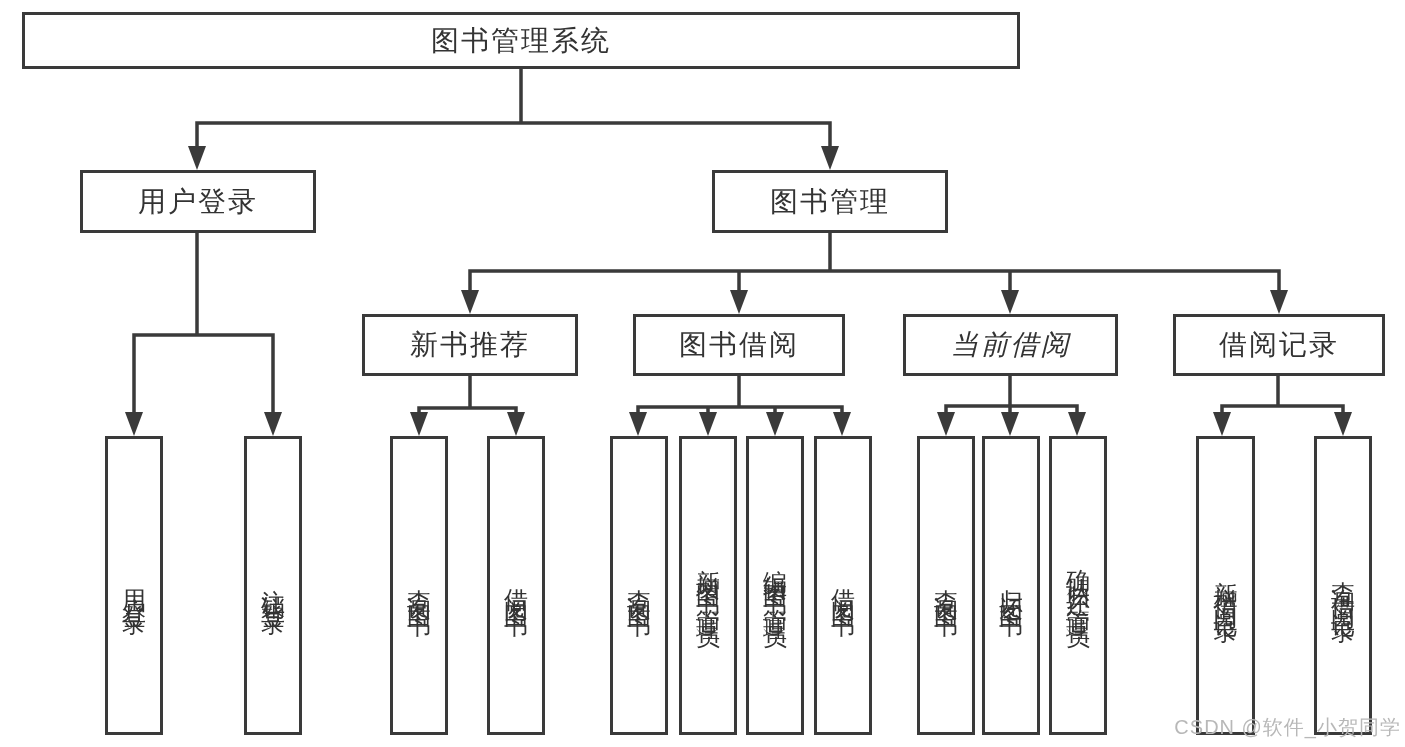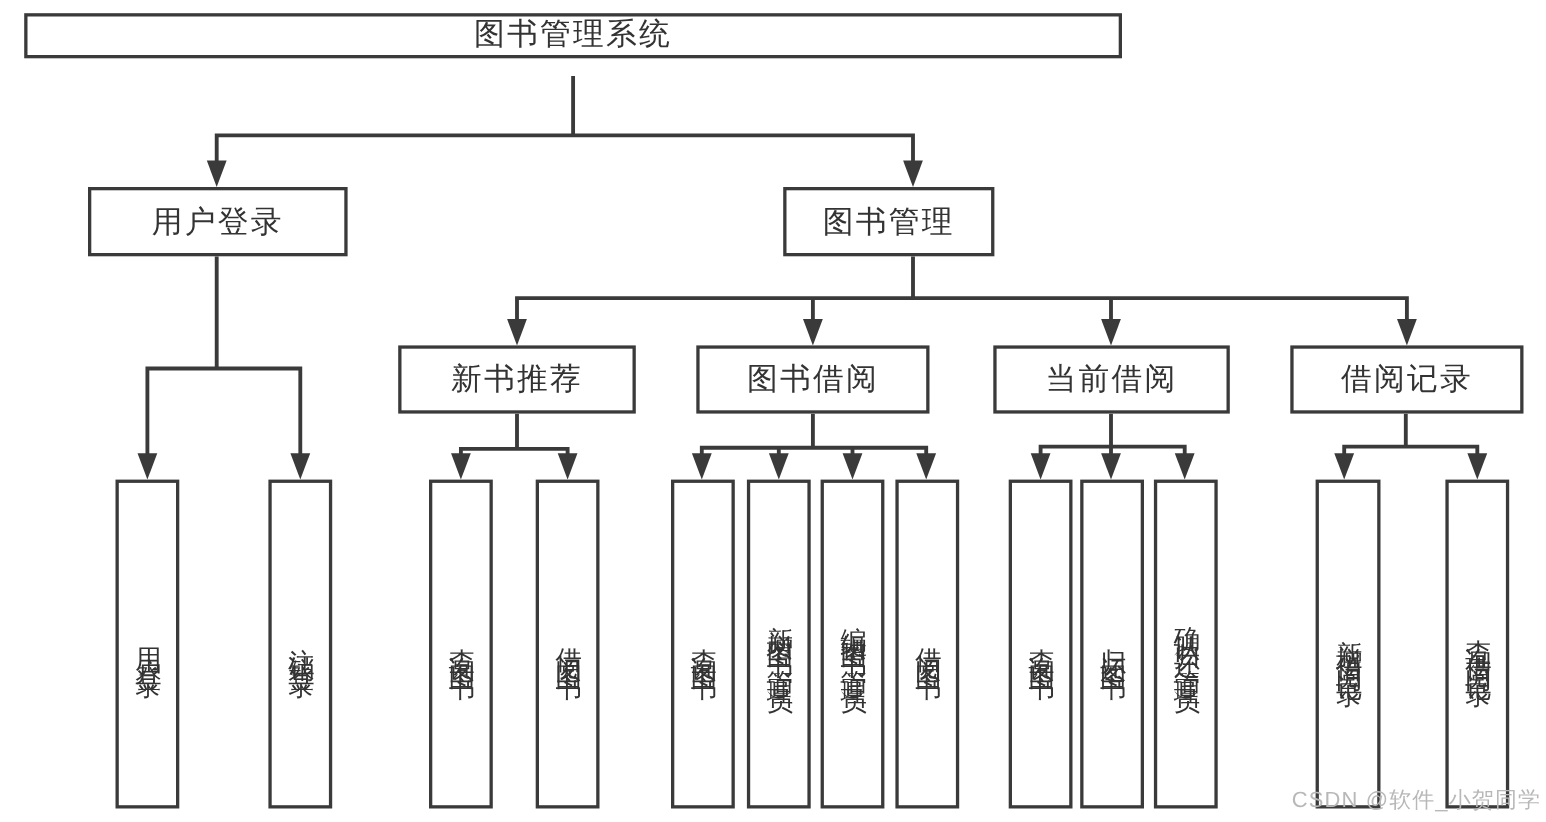--- a/index.html
+++ b/index.html
@@ -96,38 +96,38 @@
       <polygon points="1068,412 1086,412 1077,436"></polygon>
     </g>
 
     <g>
       <path d="M1278 376 V406 M1222 414 V406 H1343 V414"></path>
       <polygon points="1213,412 1231,412 1222,436"></polygon>
       <polygon points="1334,412 1352,412 1343,436"></polygon>
     </g>
   </svg>
 
-  <div class="box h" style="left:22px;top:12px;width:998px;height:41px;align-items:flex-end;">
+  <div class="box h" style="left:22px;top:12px;width:998px;height:57px;">
     <span>图书管理系统</span>
   </div>
 
   <div class="box h" style="left:80px;top:170px;width:236px;height:63px;">
     <span>用户登录</span>
   </div>
-  <div class="box h" style="left:712px;top:170px;width:192px;height:63px;">
+  <div class="box h" style="left:712px;top:170px;width:236px;height:63px;">
     <span>图书管理</span>
   </div>
 
   <div class="box h" style="left:362px;top:314px;width:216px;height:62px;">
     <span>新书推荐</span>
   </div>
   <div class="box h" style="left:633px;top:314px;width:212px;height:62px;">
     <span>图书借阅</span>
   </div>
-  <div class="box h" style="left:903px;top:314px;width:215px;height:62px;">
+  <div class="box h" style="left:903px;top:314px;width:215px;height:62px;font-style:italic;">
     <span>当前借阅</span>
   </div>
   <div class="box h" style="left:1173px;top:314px;width:212px;height:62px;">
     <span>借阅记录</span>
   </div>
 
   <div class="box v" style="left:105px;top:436px;width:58px;height:299px;">
     <span>用户登录</span>
   </div>
   <div class="box v" style="left:244px;top:436px;width:58px;height:299px;">

